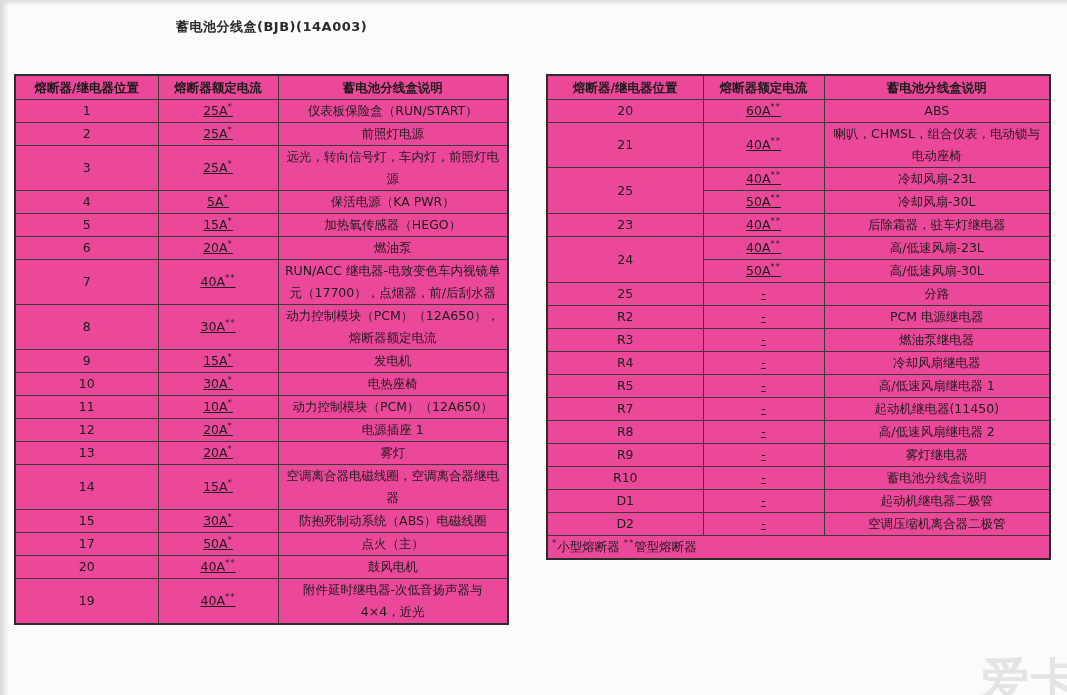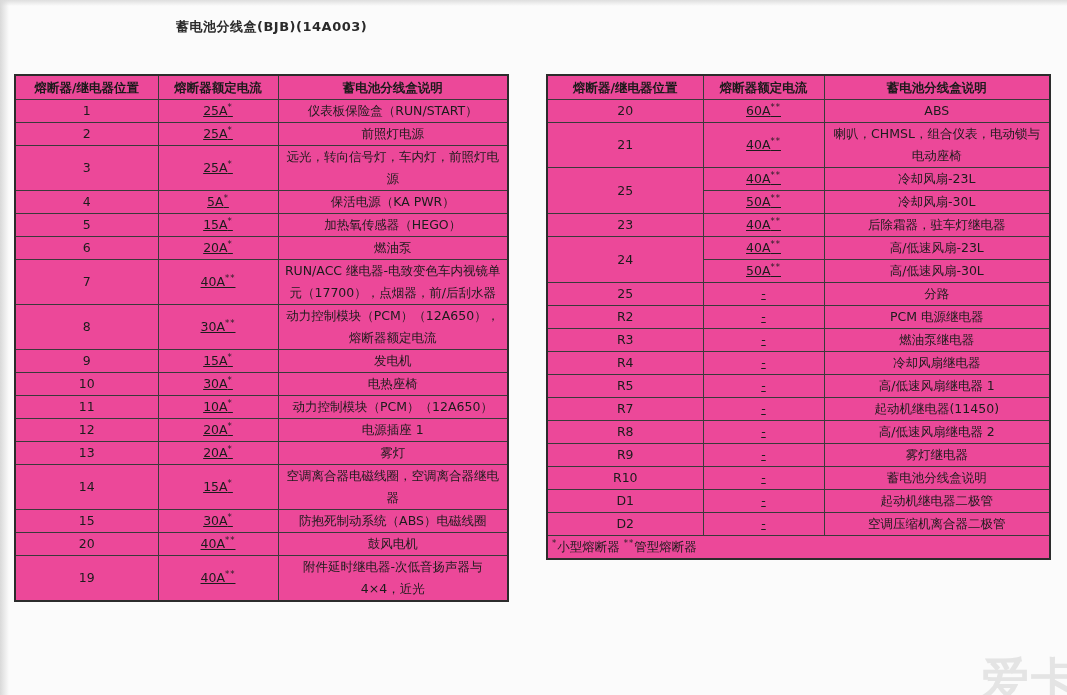--- a/index.html
+++ b/index.html
@@ -174,20 +174,25 @@
           <td class="c-pos" rowspan="1">14</td>
           <td class="c-amp">15A<sup>*</sup></td>
           <td class="c-desc">空调离合器电磁线圈，空调离合器继电器</td>
         </tr>
         <tr>
           <td class="c-pos" rowspan="1">15</td>
           <td class="c-amp">30A<sup>*</sup></td>
           <td class="c-desc">防抱死制动系统（ABS）电磁线圈</td>
         </tr>
         <tr>
+          <td class="c-pos" rowspan="1">17</td>
+          <td class="c-amp">50A<sup>*</sup></td>
+          <td class="c-desc">点火（主）</td>
+        </tr>
+        <tr>
           <td class="c-pos" rowspan="1">20</td>
           <td class="c-amp">40A<sup>**</sup></td>
           <td class="c-desc">鼓风电机</td>
         </tr>
         <tr>
           <td class="c-pos" rowspan="1">19</td>
           <td class="c-amp">40A<sup>**</sup></td>
           <td class="c-desc">附件延时继电器-次低音扬声器与 4×4，近光</td>
         </tr>
       </tbody>

